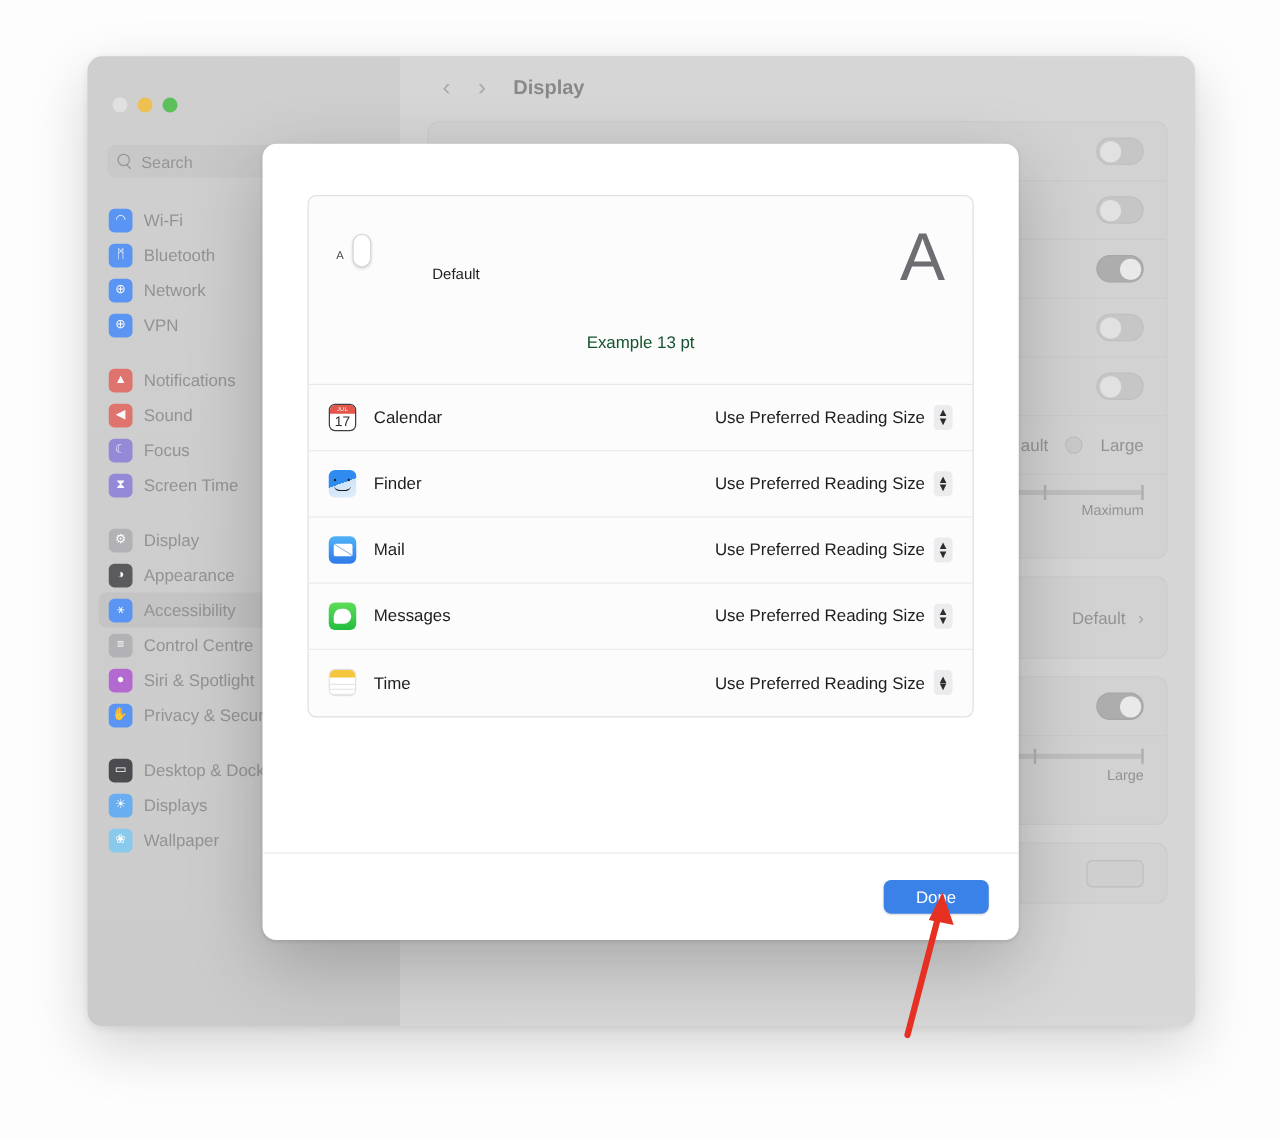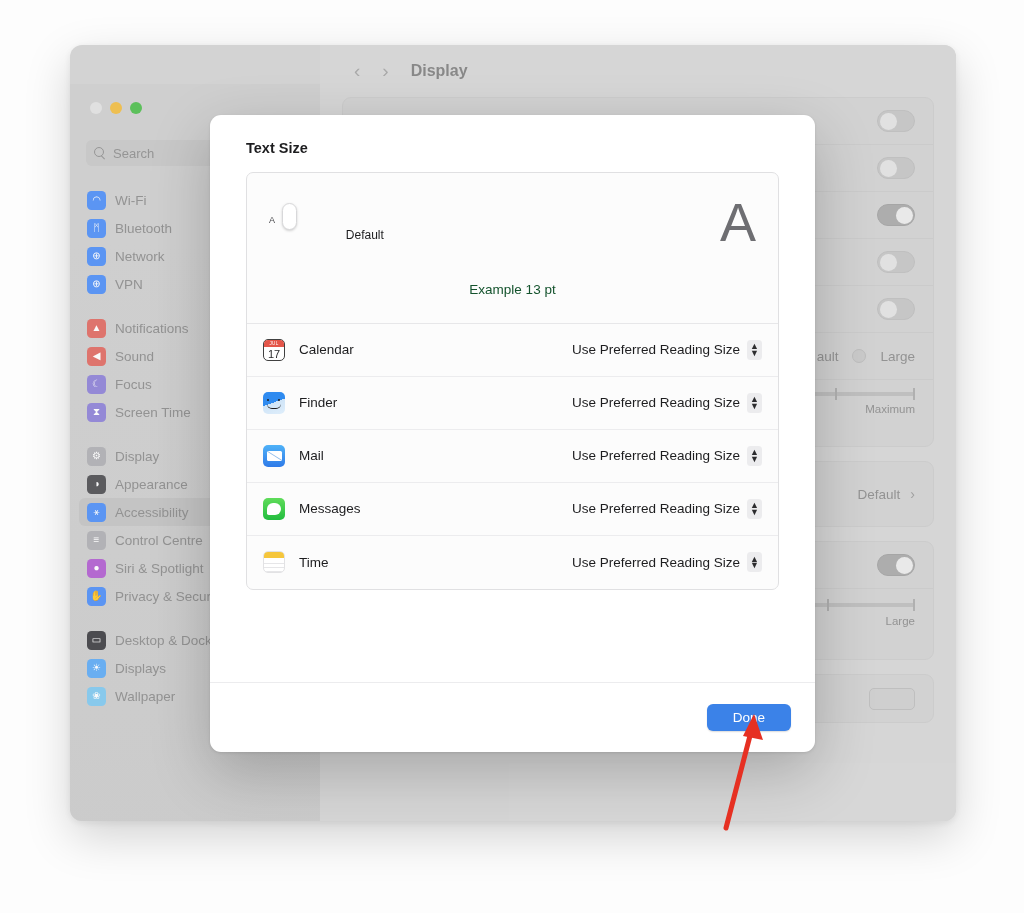--- a/index.html
+++ b/index.html
@@ -20,23 +20,22 @@
     box-shadow: 0 16px 46px rgba(0,0,0,0.17), 0 2px 8px rgba(0,0,0,0.08);
     background: #d3d3d3;
     filter: blur(0.6px);
   }
   .win-inner { position: absolute; inset: 0; display: flex; opacity: .88; }
 
   
   .sidebar {
     width: 250px; height: 100%;
     background: linear-gradient(180deg,#cfcfcf 0%, #cacaca 100%);
-    padding-top: 0;
+    padding-top: 15px;
     position: relative;
-    margin-top: 39px;
   }
   .traffic { display: flex; gap: 8px; padding: 18px 0 0 20px; }
   .tl { width: 12px; height: 12px; border-radius: 50%; }
   .tl.red { background: #e2e2e2; }
   .tl.yellow { background: #f2bc3f; }
   .tl.green { background: #4bc council; }
   .tl.green { background: #4cbd4a; }
 
   .search-wrap {
     margin: 26px 16px 0 16px; height: 26px;
@@ -394,21 +393,20 @@
             </div>
           </div>
         </div>
       </div>
 
     </div>
   </div>
 
   <div class="sheet">
     <div class="sheet-body">
-      <div class="sheet-title">Text Size</div>
 
       <div class="preview-card">
         <div class="slider-area">
           <span class="a-small">A</span>
           <span class="track-wrap">
             <span class="track" id="slider-track"><i class="tick" style="left: 0%;"></i><i class="tick" style="left: 9.09091%;"></i><i class="tick" style="left: 18.1818%;"></i><i class="tick" style="left: 27.2727%;"></i><i class="tick" style="left: 36.3636%;"></i><i class="tick" style="left: 45.4545%;"></i><i class="tick" style="left: 54.5455%;"></i><i class="tick" style="left: 63.6364%;"></i><i class="tick" style="left: 72.7273%;"></i><i class="tick" style="left: 81.8182%;"></i><i class="tick" style="left: 90.9091%;"></i><i class="tick" style="left: 100%;"></i><span class="knob-big" style="left: 18.1818%;"></span></span>
             <span class="default-lbl" id="default-lbl" style="left: 18.1818%;">Default</span>
           </span>
           <span class="a-big">A</span>
         </div>

